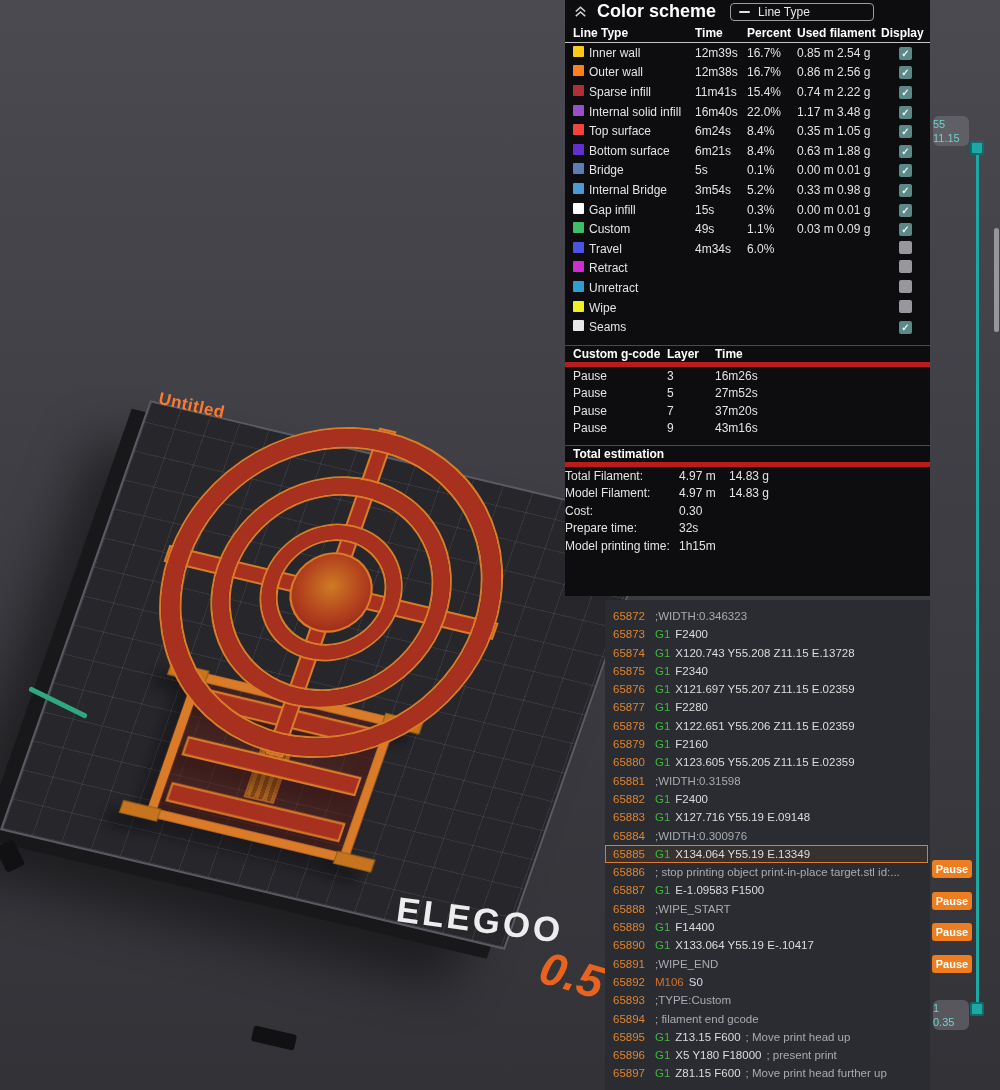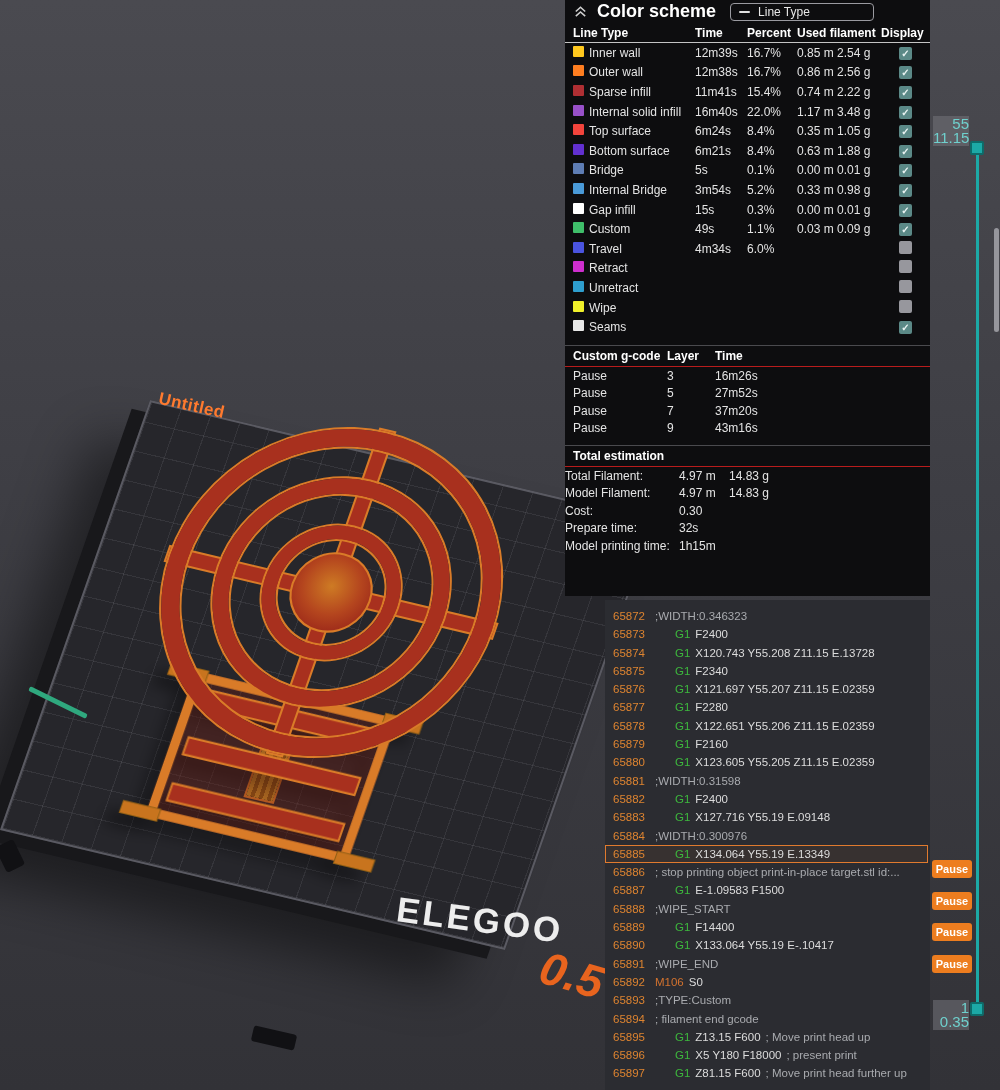--- a/index.html
+++ b/index.html
@@ -73,46 +73,46 @@
             height:19.6px; padding-left:8px; }
   .swatch { display:inline-block; width:11px; height:11px; border-radius:1px; }
   .cbwrap { margin-left:18px; }
   .cb { display:inline-flex; align-items:center; justify-content:center; width:13px; height:13px;
         border-radius:2px; cursor:pointer; }
   .cb.checked { background:#5B8987; color:#EAF4F3; }
   .cb.checked::before { content:"\2713"; font-size:10px; font-weight:bold; }
   .cb.unchecked { background:#97979D; }
 
   .section-head { display:grid; padding-left:8px; height:22px; align-items:center; font-weight:bold; color:#FFF;
-                  border-top:1px solid #4A4A4E; border-bottom:1px solid #b91c1c; margin-top:8px; }
+                  border-top:1px solid #4A4A4E; border-bottom:5px solid #b91c1c; margin-top:8px; }
   .cg-grid { grid-template-columns:94px 48px 1fr; }
   .cg-row { display:grid; grid-template-columns:94px 48px 1fr; padding-left:8px; height:17.5px; align-items:center; }
   .te-head { grid-template-columns:1fr; }
   .te-row { display:grid; grid-template-columns:114px 50px 1fr; padding-left:0; height:17.5px; align-items:center; }
 
   
   .gcode-panel { position:absolute; left:605px; top:600px; width:325px; height:490px; background:#2B2C31;
                  z-index:5; font-size:11.5px; padding-top:7px; overflow:hidden; }
   .gline { display:flex; height:18.3px; line-height:18.3px; white-space:nowrap; overflow:hidden;
            padding-left:8px; margin-right:2px; }
   .gline.hl { outline:1px solid #E07A2E; outline-offset:-1px; background:rgba(224,122,46,0.07); }
   .gno { color:#DE8430; width:42px; flex:none; }
   .gseg { margin-right:5px; }
-  .gseg.cmd { color:#3DB83D;margin-left:20px; }
+  .gseg.cmd { color:#3DB83D; }
   .gseg.mcmd { color:#D2722E; }
   .gseg.comment { color:#A9ABAF; }
   .gseg.text { color:#DCDCDC; }
 
   
   .slider-track { position:absolute; left:976px; top:146px; width:3px; height:866px; background:#1CA9A6; z-index:6; }
   .slider-handle { position:absolute; left:970px; width:14px; height:14px; background:#1CA9A6;
                    border:2px solid #0E6B69; border-radius:2px; z-index:7; cursor:grab; }
   .h-top { top:141px; } .h-bottom { top:1002px; }
-  .badge { position:absolute; width:36px; background:rgba(112,112,118,0.6); border-radius:0; text-align:right;
-           color:#6FD0CD; font-size:15px; line-height:14px; padding:1px 0; z-index:7; }
+  .badge { position:absolute; width:36px; background:rgba(112,112,118,0.6); border-radius:6px; text-align:left;
+           color:#6FD0CD; font-size:11px; line-height:14px; padding:1px 0; z-index:7; }
   .badge-top { left:933px; top:116px; } .badge-bottom { left:933px; top:1000px; }
   .pause-btn { position:absolute; left:932px; width:40px; height:18px; background:#ED7D1F; color:#FFF;
                font-size:11px; font-weight:bold; border-radius:3px; display:flex; align-items:center;
                justify-content:center; z-index:7; cursor:pointer; }
   .scroll-thumb { position:absolute; left:994px; top:228px; width:5px; height:104px; background:#96969C;
                   border-radius:3px; z-index:7; }
 </style>
 </head>
 <body>
 

